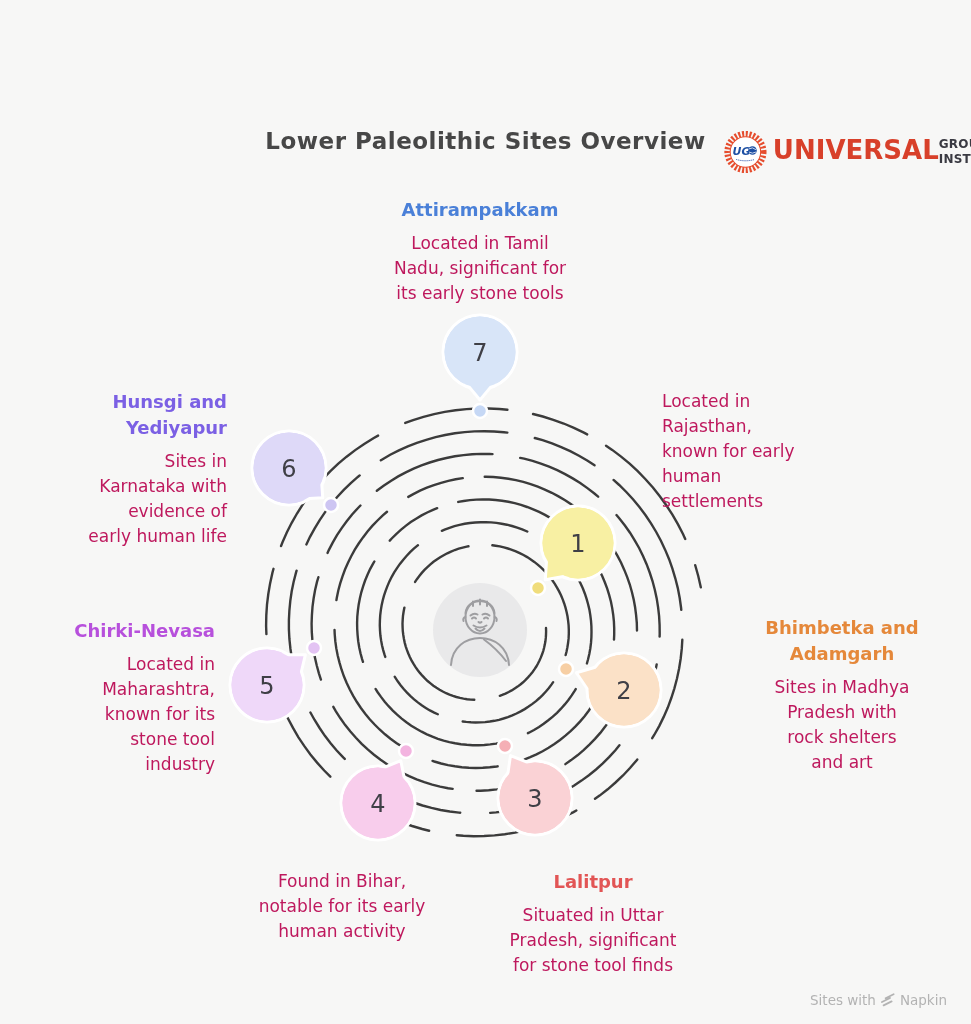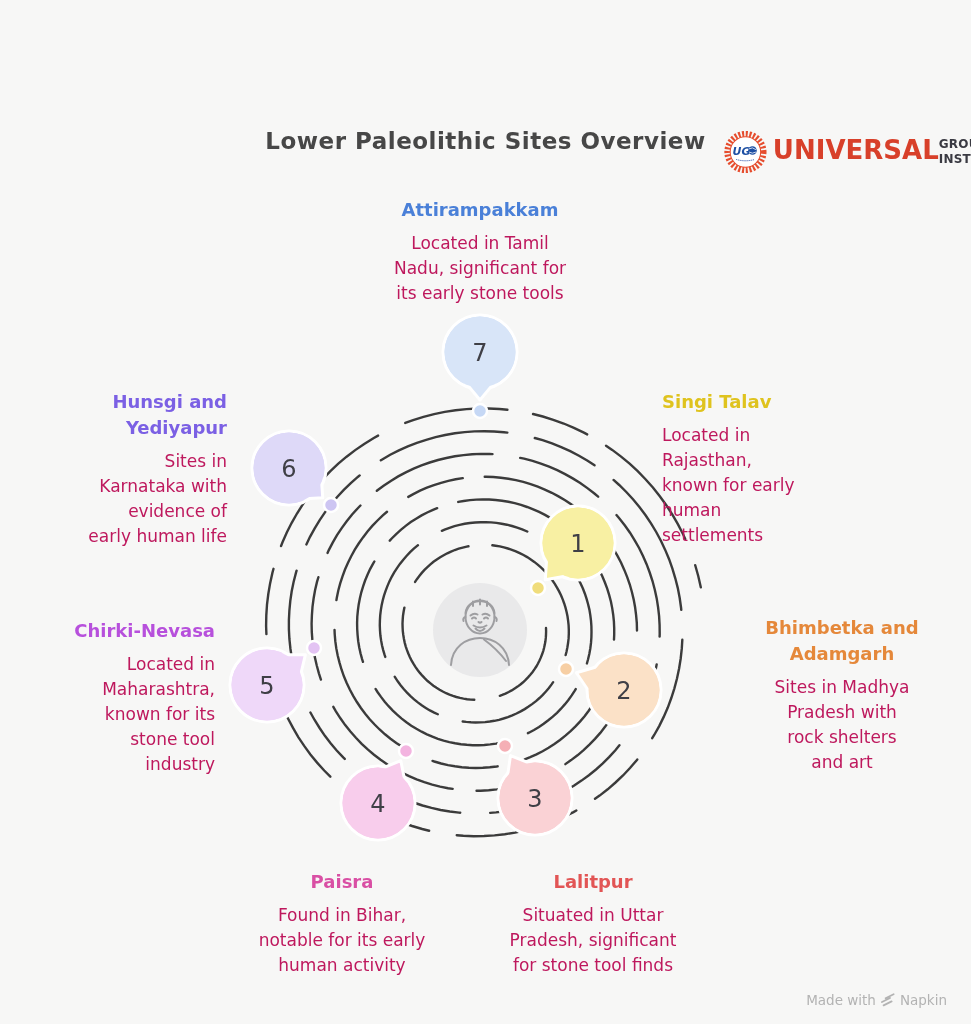--- a/index.html
+++ b/index.html
@@ -112,52 +112,52 @@
       <circle cx="480" cy="411" r="7" fill="#c6d8f5" stroke="#ffffff" stroke-width="2.5"></circle>
       <g>
         <circle cx="480" cy="352" r="37" fill="#d8e5f8" stroke="#ffffff" stroke-width="3"></circle>
         <path d="M464.1789572260613 380.9602245423823 L480 400 L495.8210427739387 380.9602245423823 Z" fill="#d8e5f8" stroke="#ffffff" stroke-width="3" stroke-linejoin="round"></path>
         <circle cx="480" cy="352" r="35.5" fill="#d8e5f8"></circle>
         <text x="480" y="353" text-anchor="middle" dominant-baseline="central" font-size="24" fill="#3f3f46">7</text>
       </g>
     </svg>
 
   <div id="labels">
-      <div class="site-label" style="left: 662px; top: 389px; width: 260px; text-align: left;"><div class="site-name" style="color: rgb(223, 195, 30);">Singi Talav</div><div class="site-desc">Located in
+      <div class="site-label" style="left: 662px; top: 389px; width: 260px; text-align: left;"><div class="site-desc">Located in
 Rajasthan,
 known for early
 human
 settlements</div></div>
       <div class="site-label" style="left: 722px; top: 615px; width: 240px; text-align: center;"><div class="site-name" style="color: rgb(229, 136, 58);">Bhimbetka and
 Adamgarh</div><div class="site-desc">Sites in Madhya
 Pradesh with
 rock shelters
 and art</div></div>
       <div class="site-label" style="left: 463px; top: 869px; width: 260px; text-align: center;"><div class="site-name" style="color: rgb(226, 85, 85);">Lalitpur</div><div class="site-desc">Situated in Uttar
 Pradesh, significant
 for stone tool finds</div></div>
-      <div class="site-label" style="left: 212px; top: 869px; width: 260px; text-align: center;"><div class="site-name" style="color: rgb(217, 79, 164);">Paisra</div><div class="site-desc">Found in Bihar,
+      <div class="site-label" style="left: 212px; top: 869px; width: 260px; text-align: center;"><div class="site-desc">Found in Bihar,
 notable for its early
 human activity</div></div>
       <div class="site-label" style="left: -45px; top: 618px; width: 260px; text-align: right;"><div class="site-name" style="color: rgb(183, 80, 220);">Chirki-Nevasa</div><div class="site-desc">Located in
 Maharashtra,
 known for its
 stone tool
 industry</div></div>
       <div class="site-label" style="left: -33px; top: 389px; width: 260px; text-align: right;"><div class="site-name" style="color: rgb(123, 96, 228);">Hunsgi and
 Yediyapur</div><div class="site-desc">Sites in
 Karnataka with
 evidence of
 early human life</div></div>
       <div class="site-label" style="left: 330px; top: 186px; width: 300px; text-align: center; margin-top: 11px;"><div class="site-name" style="color: rgb(74, 128, 216);">Attirampakkam</div><div class="site-desc">Located in Tamil
 Nadu, significant for
 its early stone tools</div></div>
     </div>
 
   <div id="watermark">
-    <span>Made with</span>
+    <span>Sites with</span>
     <svg width="14" height="14" viewBox="0 0 14 14">
       <path d="M1,9 L9,5 M2.6,12.4 L10.6,8.4 M4.6,5.2 L12.6,1.2" stroke="#b3b3b3" stroke-width="1.8" stroke-linecap="round" fill="none"></path>
     </svg>
     <span>Napkin</span>
   </div>
 
 </div>
 
 </body></html>

